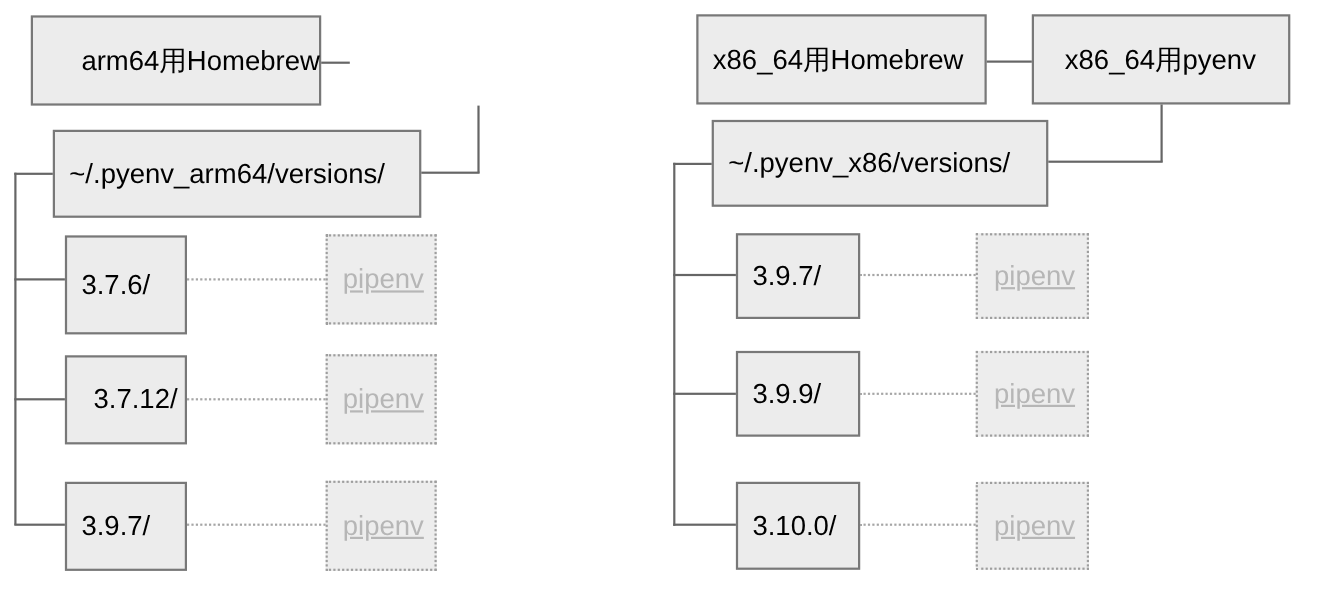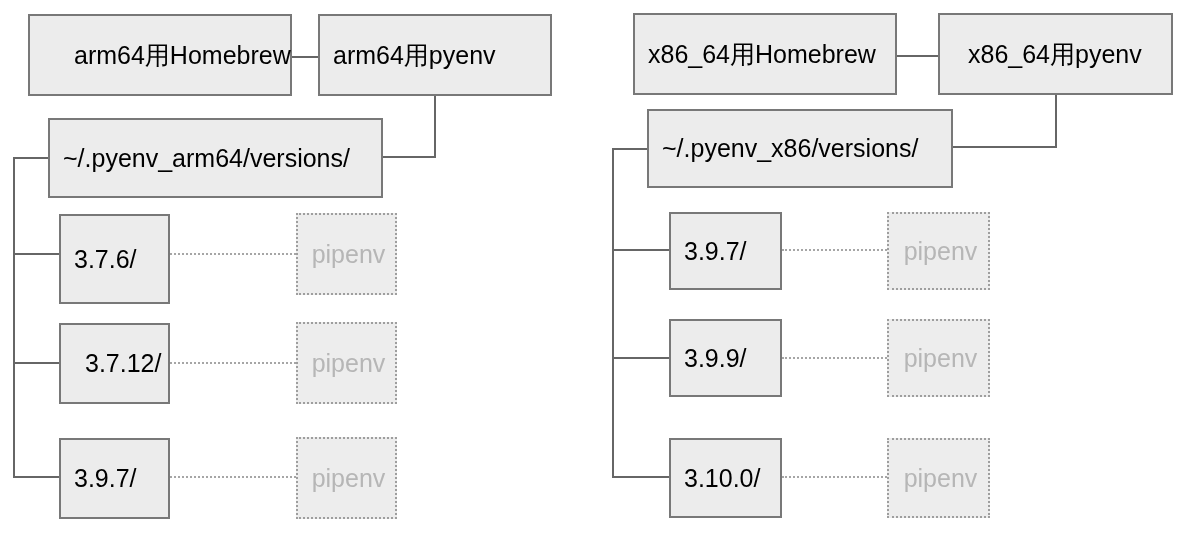--- a/index.html
+++ b/index.html
@@ -32,33 +32,33 @@
     padding-left:13px;
     font-size:25px;
     white-space:nowrap;
   }
   .pipenv-node{
     background:var(--pipenv-fill);
     border:2px dotted var(--pipenv-border);
     color:var(--pipenv-text);
     justify-content:center;
     padding-left:4px;
+    text-decoration:underline;
   }
   .h-line{position:absolute;border-top:2px solid var(--line);height:0;}
   .v-line{position:absolute;border-left:2px solid var(--line);width:0;}
   .dotted-line{position:absolute;border-top:2px dotted var(--dotted-line);height:0;}
 </style>
 </head>
 <body>
 
 <div id="canvas">
 
   <div class="node" style="left:28px;top:14px;width:264px;height:82px;padding-left:44px;">arm64用Homebrew</div>
 
-  <div class="node" style="left:318px;top:14px;width:234px;height:82px;">arm64用pyenv</div>
 
   <div class="node" style="left:48px;top:118px;width:335px;height:80px;">~/.pyenv_arm64/versions/</div>
 
   <div class="node" style="left:59px;top:214px;width:111px;height:90px;">3.7.6/</div>
   <div class="node" style="left:59px;top:323px;width:111px;height:81px;padding-left:24px;">3.7.12/</div>
   <div class="node" style="left:59px;top:438px;width:111px;height:81px;">3.9.7/</div>
 
   <div class="node pipenv-node" style="left:296px;top:213px;width:101px;height:82px;">pipenv</div>
   <div class="node pipenv-node" style="left:296px;top:322px;width:101px;height:82px;">pipenv</div>
   <div class="node pipenv-node" style="left:296px;top:437px;width:101px;height:82px;">pipenv</div>

